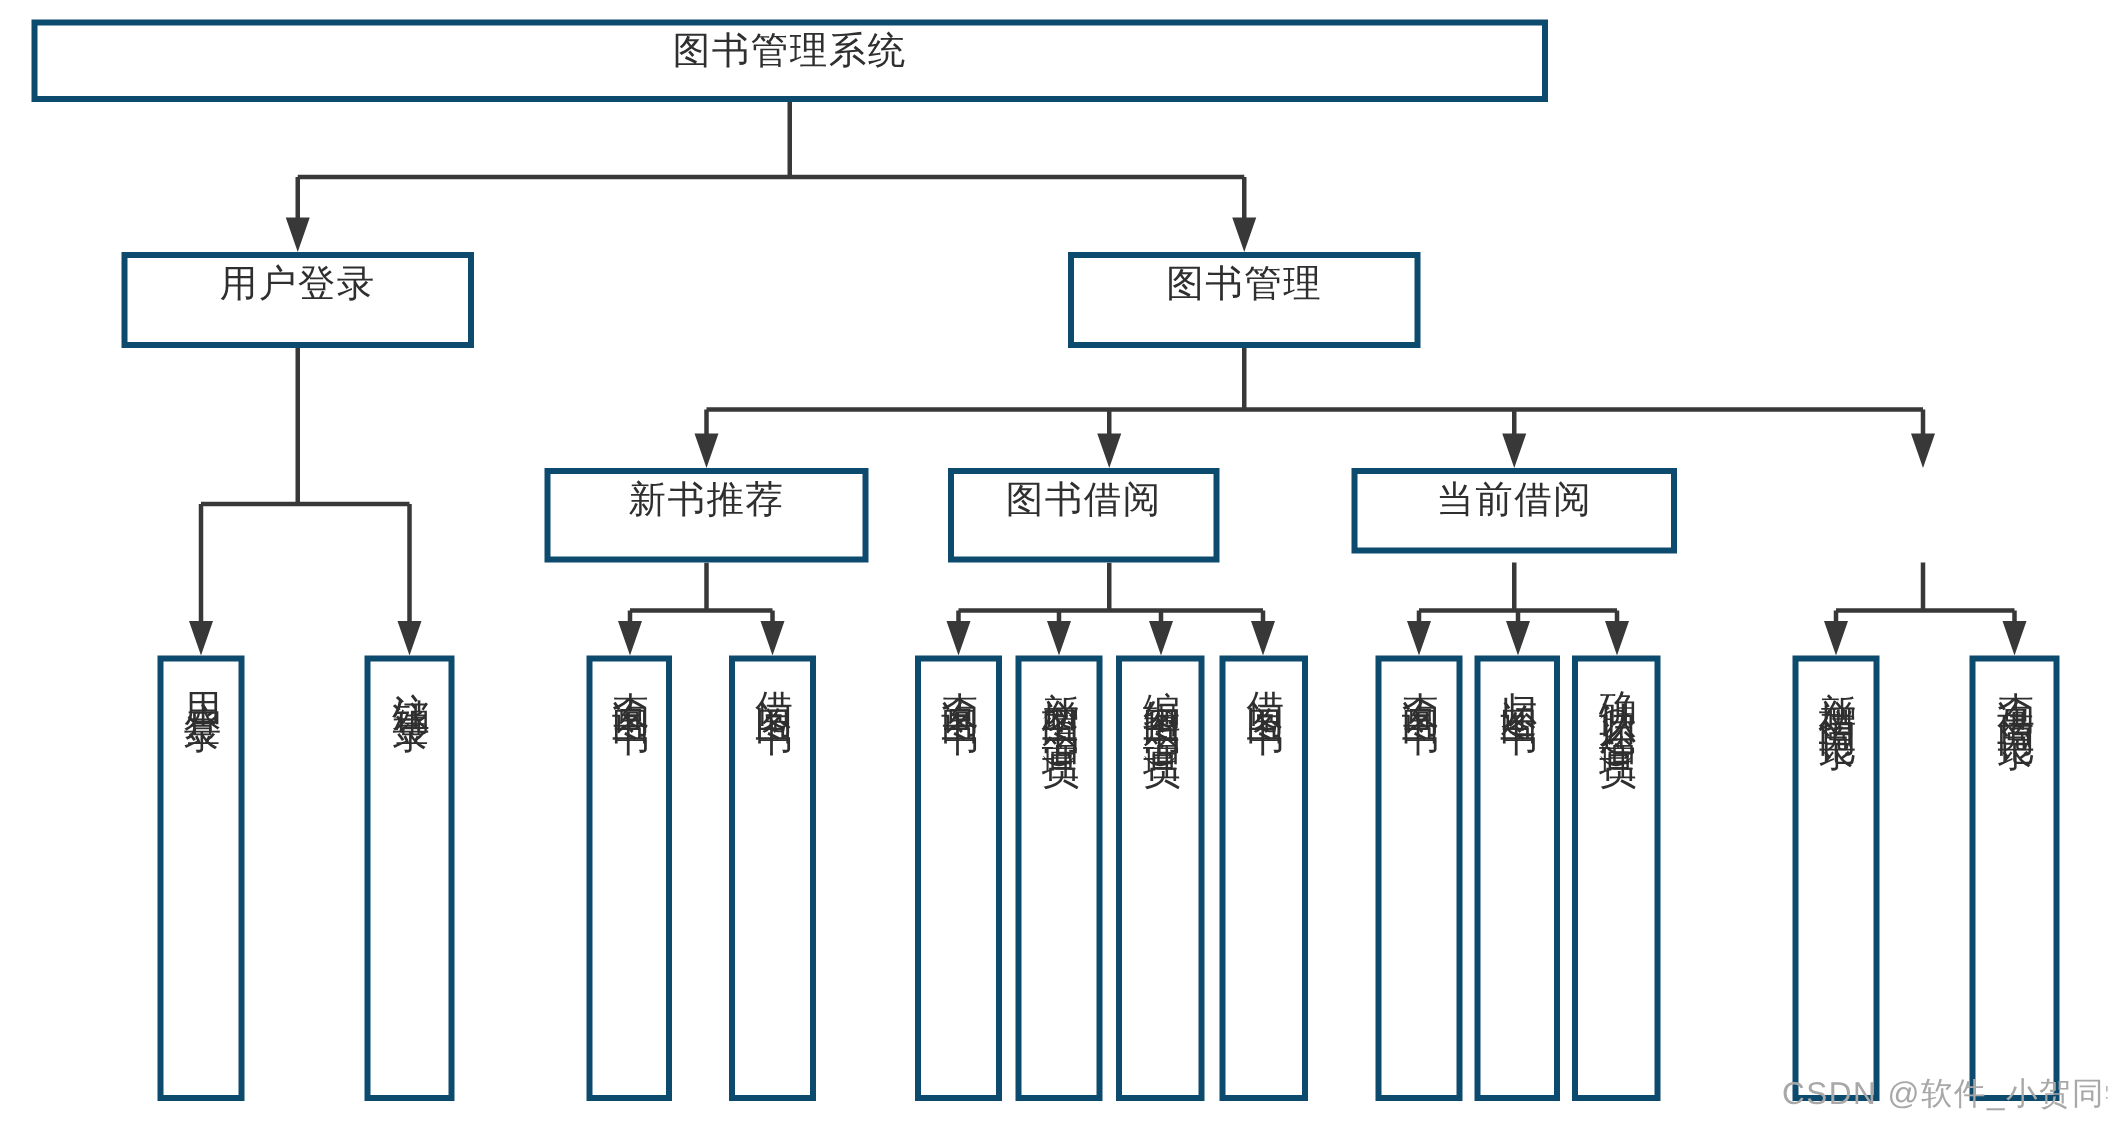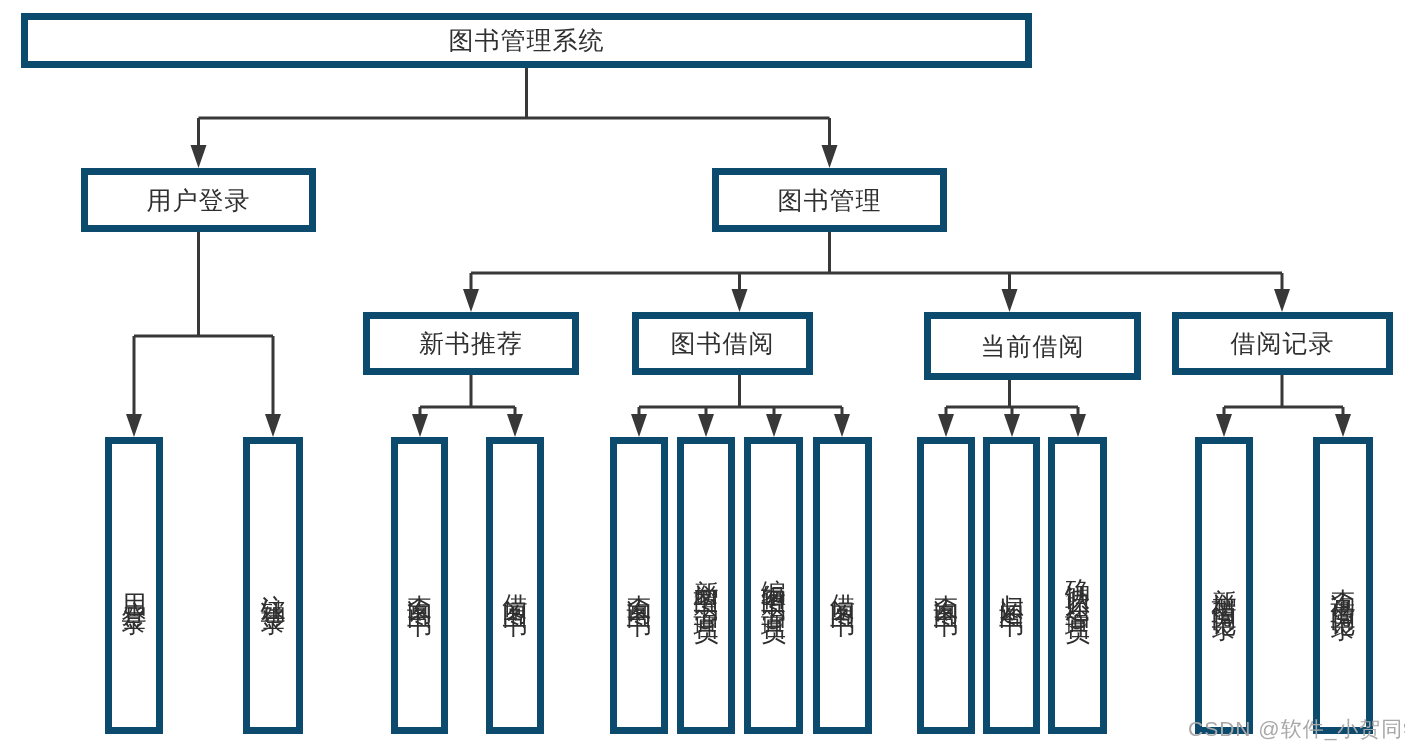--- a/index.html
+++ b/index.html
@@ -15,24 +15,24 @@
     overflow: hidden;
   }
   #connectors {
     position: absolute;
     left: 0; top: 0;
     z-index: 0;
   }
   .node {
     position: absolute;
     box-sizing: border-box;
-    border: 7px solid #0c4a6e;
+    border: 4px solid #0c4a6e;
     background: #ffffff;
     display: flex;
-    align-items: center;
+    align-items: flex-start;
     justify-content: center;
     z-index: 1;
     color: #2f2f2f;
   }
   .node.h span {
     font-size: 25px;
     letter-spacing: 1px;
     white-space: nowrap;
   }
   .node.v span {
@@ -107,25 +107,22 @@
   <div class="node h" style="left:363px;top:312px;width:216px;height:63px">
     <span>新书推荐</span>
   </div>
 
   <div class="node h" style="left:712px;top:168px;width:235px;height:64px">
     <span>图书管理</span>
   </div>
   <div class="node h" style="left:632px;top:312px;width:181px;height:63px">
     <span>图书借阅</span>
   </div>
-  <div class="node h" style="left:924px;top:312px;width:217px;height:68px">
+  <div class="node h" style="left:901px;top:312px;width:217px;height:57px">
     <span>当前借阅</span>
-  </div>
-  <div class="node h" style="left:1172px;top:312px;width:221px;height:63px">
-    <span>借阅记录</span>
   </div>
 
   <div class="node v" style="left:105px;top:437px;width:58px;height:297px">
     <span>用户登录</span>
   </div>
   <div class="node v" style="left:243px;top:437px;width:60px;height:297px">
     <span>注销登录</span>
   </div>
 
   <div class="node v" style="left:391px;top:437px;width:57px;height:297px">

